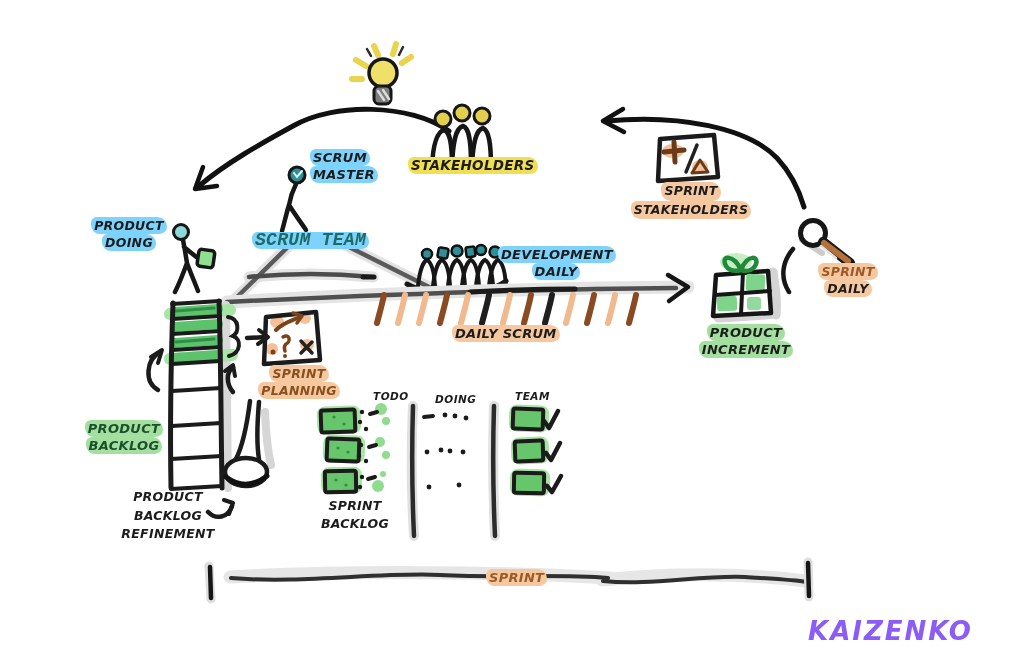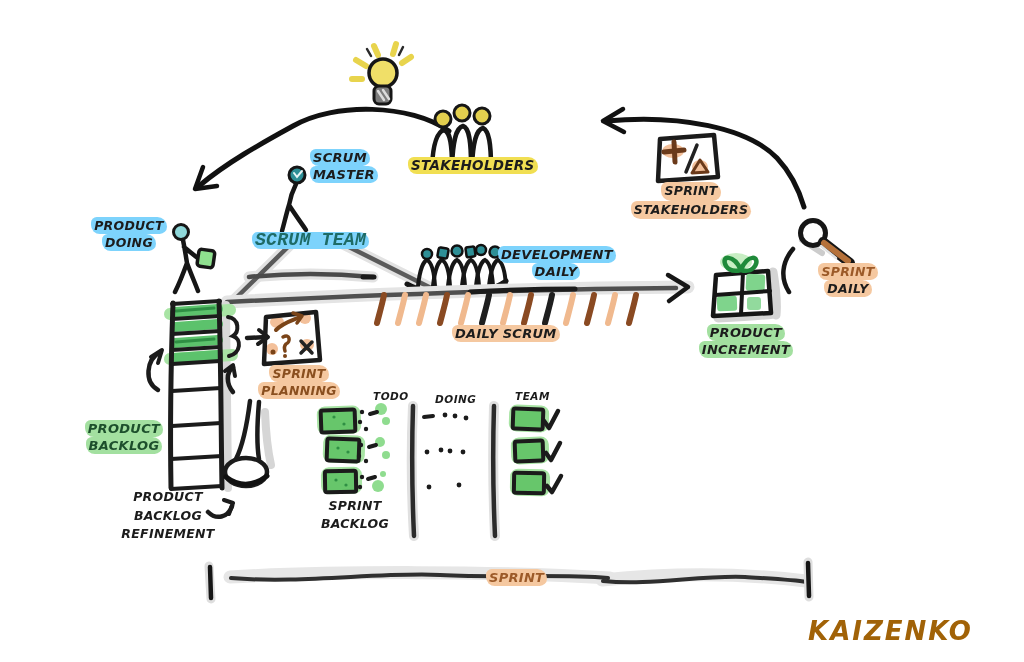--- a/index.html
+++ b/index.html
@@ -15,21 +15,21 @@
   .hl-green span{background:#a3e0a0;}
   .hl-orange span{background:#f5c8a0;}
   .t-teal{color:#1e6b66;}
   .t-brown{color:#8a4f1f;}
   .t-green{color:#1d4f2c;}
   .sp-brown{color:#9c5a28;}
   .small{font-size:10.5px;letter-spacing:.5px;}
   .f125{font-size:12.5px;}
   .lh18{line-height:18.5px;}
   #brand{position:absolute;left:808px;top:616px;font:italic 800 26px "DejaVu Sans",sans-serif;
-         letter-spacing:2px;color:#a16207;z-index:5;}
+         letter-spacing:2px;color:#8b5cf6;z-index:5;}
 </style>
 </head>
 <body>
 
 <div id="canvas">
 
 <svg id="art" width="1024" height="662" viewBox="0 0 1024 662">
 
   <g>
     <path d="M356 60 L366 66 M374 46 L378 55 M396 44 L393 54 M411 57 L402 63 M352 79 L362 79" stroke="#e8d44d" stroke-width="6" stroke-linecap="round" fill="none"></path>

